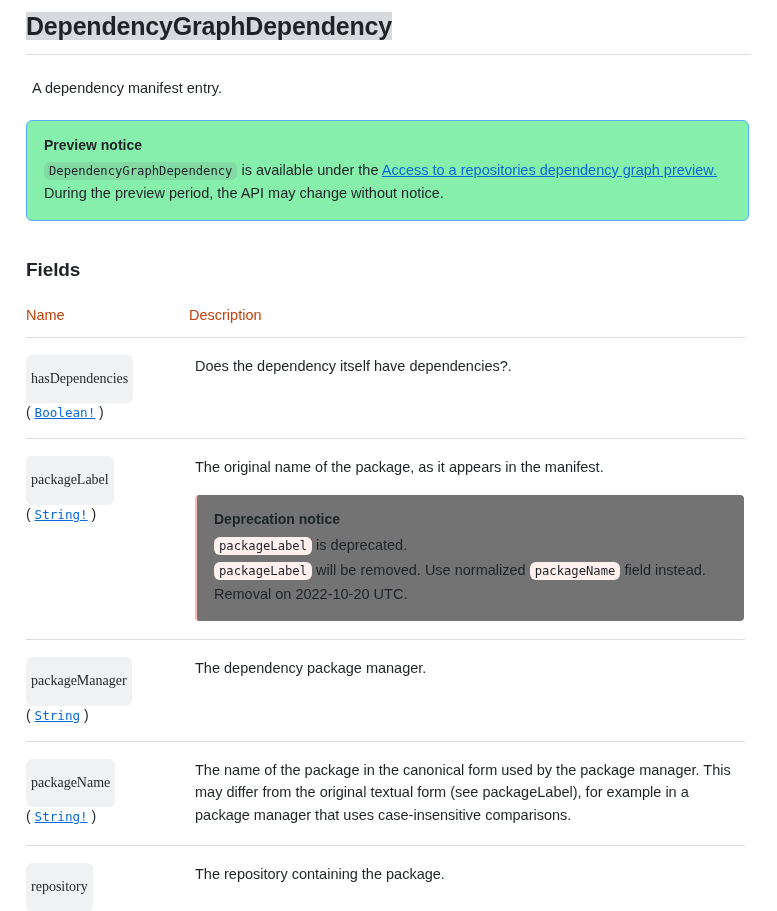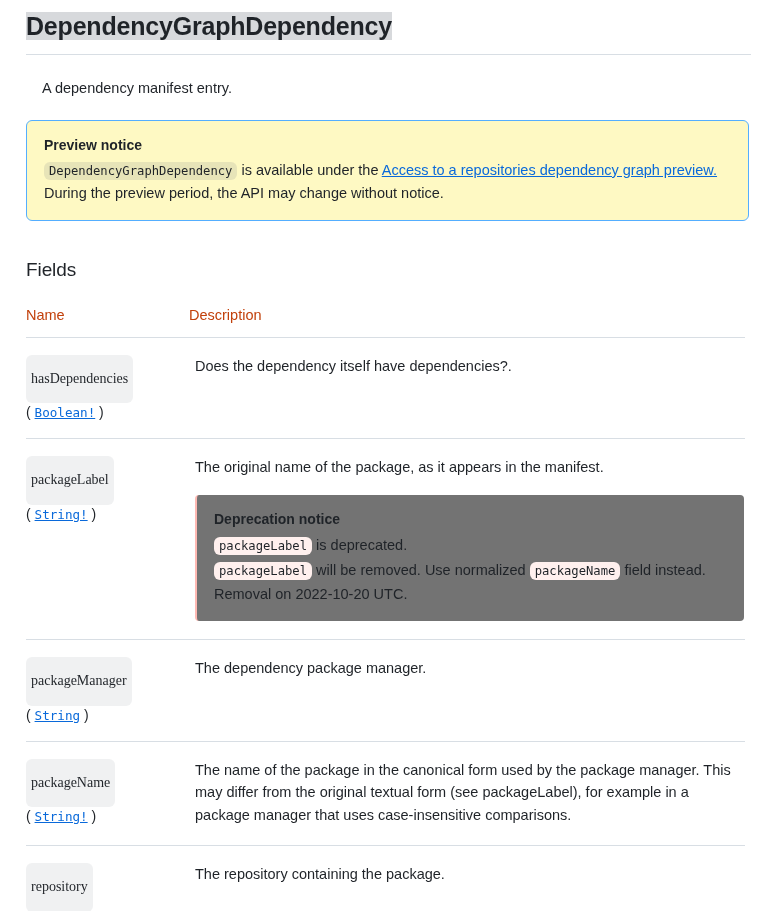--- a/index.html
+++ b/index.html
@@ -39,32 +39,32 @@
   .title-rule {
     border: 0;
     border-top: 1px solid #d8dee4;
     margin: 11px 0 0 0;
   }
 
   
   .intro {
     font-size: 14.5px;
     line-height: 1.55;
-    margin: 22px 0 0 16px;
+    margin: 22px 0 0 6px;
     color: #1f2328;
   }
 
   
   .notice {
     margin-top: 21px;
     border-radius: 6px;
     box-sizing: border-box;
   }
   .notice-preview {
-    background: #fef9c3;
+    background: #86efac;
     border: 1px solid #54aeff;
     padding: 14px 16px 14px 17px;
     width: 723px;
   }
   .notice-title {
     font-size: 14px;
     font-weight: bold;
     line-height: 1.5;
     margin-bottom: 3px;
     color: #1f2328;
@@ -88,21 +88,21 @@
   code.chip-light {
     background: #fff0ee;
   }
   a.inline-link {
     color: #0969da;
   }
 
   
   h2.section-heading {
     font-size: 19px;
-    font-weight: normal;
+    font-weight: bold;
     margin: 38px 0 0 0;
     letter-spacing: -0.1px;
     color: #1f2328;
   }
 
   
   table.fields {
     width: 719px;
     border-collapse: collapse;
     margin-top: 26px;

